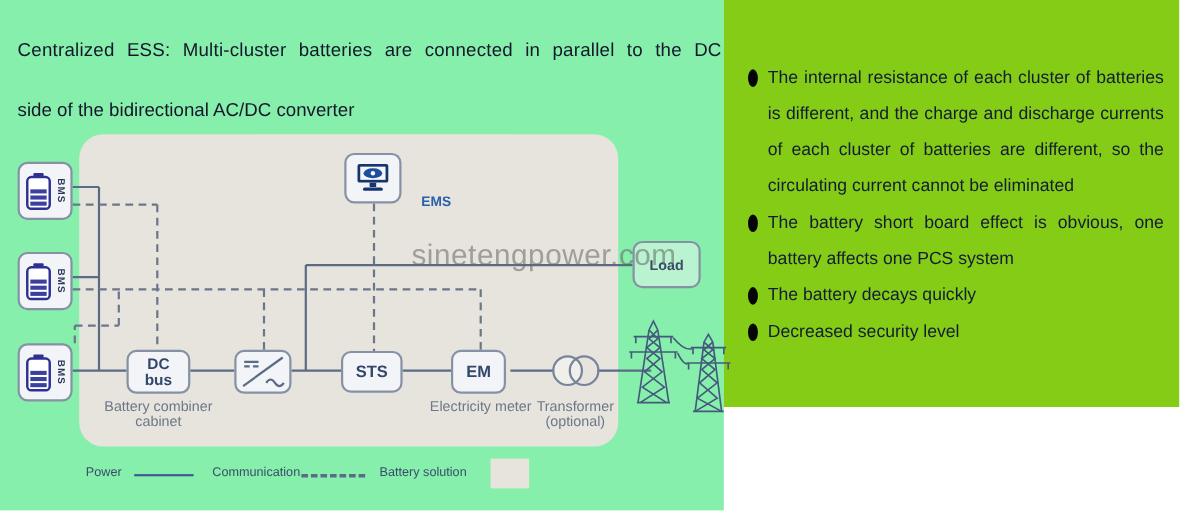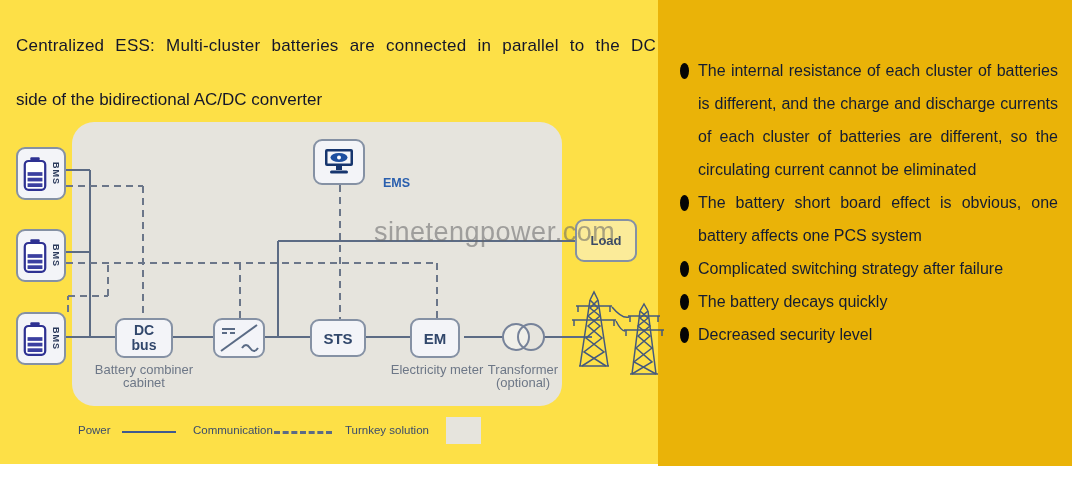--- a/index.html
+++ b/index.html
@@ -1,20 +1,20 @@
 <!DOCTYPE html>
 <html><head>
 <meta charset="utf-8">
 <style>
   html,body{margin:0;padding:0;background:#ffffff;}
   #stage{position:relative;width:1080px;height:478px;background:#ffffff;overflow:hidden;
          font-family:"Liberation Sans",sans-serif;}
 
   
-  #left-section{position:absolute;left:0;top:0;width:658px;height:464px;background:#fde047;}
+  #left-section{position:absolute;left:0;top:0;width:658px;height:464px;background:#86efac;}
   #title-line1{position:absolute;left:16px;top:36px;width:640px;font-size:17px;color:#14162a;
                text-align:justify;text-align-last:justify;letter-spacing:.2px;}
   #title-line2{position:absolute;left:16px;top:90px;width:640px;font-size:17px;color:#14162a;}
 
   #diagram-area{position:absolute;left:72px;top:122px;width:490px;height:284px;
                 background:#e6e4dd;border-radius:22px;}
 
   svg.wires{position:absolute;left:0;top:0;z-index:1;}
 
   .dbox{position:absolute;background:#f3f4f8;border:2px solid #8591a4;border-radius:9px;
@@ -36,21 +36,21 @@
   
   .legend-label{position:absolute;color:#3b4c6b;font-size:11.5px;z-index:2;}
   #legend-power-line{position:absolute;left:122px;top:431px;width:54px;height:0;
                      border-top:2px solid #3f5a8f;z-index:2;}
   #legend-comm-line{position:absolute;left:274px;top:431px;width:58px;height:0;
                     border-top:3px dashed #5c6b84;z-index:2;}
   #legend-turnkey-swatch{position:absolute;left:446px;top:417px;width:35px;height:27px;
                          background:#e6e4dd;z-index:2;}
 
   
-  #right-panel{position:absolute;left:658px;top:0;width:414px;height:466px;background:#eab308;}
+  #right-panel{position:absolute;left:658px;top:0;width:414px;height:370px;background:#84cc16;}
   #bullet-list{margin:0;padding:54px 14px 0 22px;list-style:none;}
   #bullet-list li{display:flex;gap:9px;font-size:16px;line-height:33px;color:#131c33;}
   #bullet-list li .btxt{flex:1;text-align:justify;}
   .bullet-oval{flex:none;width:9px;height:16px;background:#050505;border-radius:50%;margin-top:9px;}
 </style>
 </head>
 <body>
 
 <div id="stage">
 
@@ -174,42 +174,38 @@
 
         <path d="M46 21 Q56 33 63 31"></path>
         <path d="M50 35 Q55 45 59 45"></path>
       </g>
     </svg>
 
     <span class="legend-label" style="left:78px;top:424px">Power</span>
     <div id="legend-power-line"></div>
     <span class="legend-label" style="left:193px;top:424px">Communication</span>
     <div id="legend-comm-line"></div>
-    <span class="legend-label" style="left:345px;top:424px">Turnkey solution</span>
+    <span class="legend-label" style="left:345px;top:424px">Battery solution</span>
     <div id="legend-turnkey-swatch"></div>
 
     <div id="watermark">sinetengpower.com</div>
   </div>
 
   <div id="right-panel">
     <ul id="bullet-list">
       <li>
         <span class="bullet-oval"></span>
         <span class="btxt">The internal resistance of each cluster of batteries is different, and the charge and discharge currents of each cluster of batteries are different, so the circulating current cannot be eliminated</span>
       </li>
       <li>
         <span class="bullet-oval"></span>
         <span class="btxt">The battery short board effect is obvious, one battery affects one PCS system</span>
       </li>
       <li>
         <span class="bullet-oval"></span>
-        <span class="btxt">Complicated switching strategy after failure</span>
-      </li>
-      <li>
-        <span class="bullet-oval"></span>
         <span class="btxt">The battery decays quickly</span>
       </li>
       <li>
         <span class="bullet-oval"></span>
         <span class="btxt">Decreased security level</span>
       </li>
     </ul>
   </div>
 
 </div>

